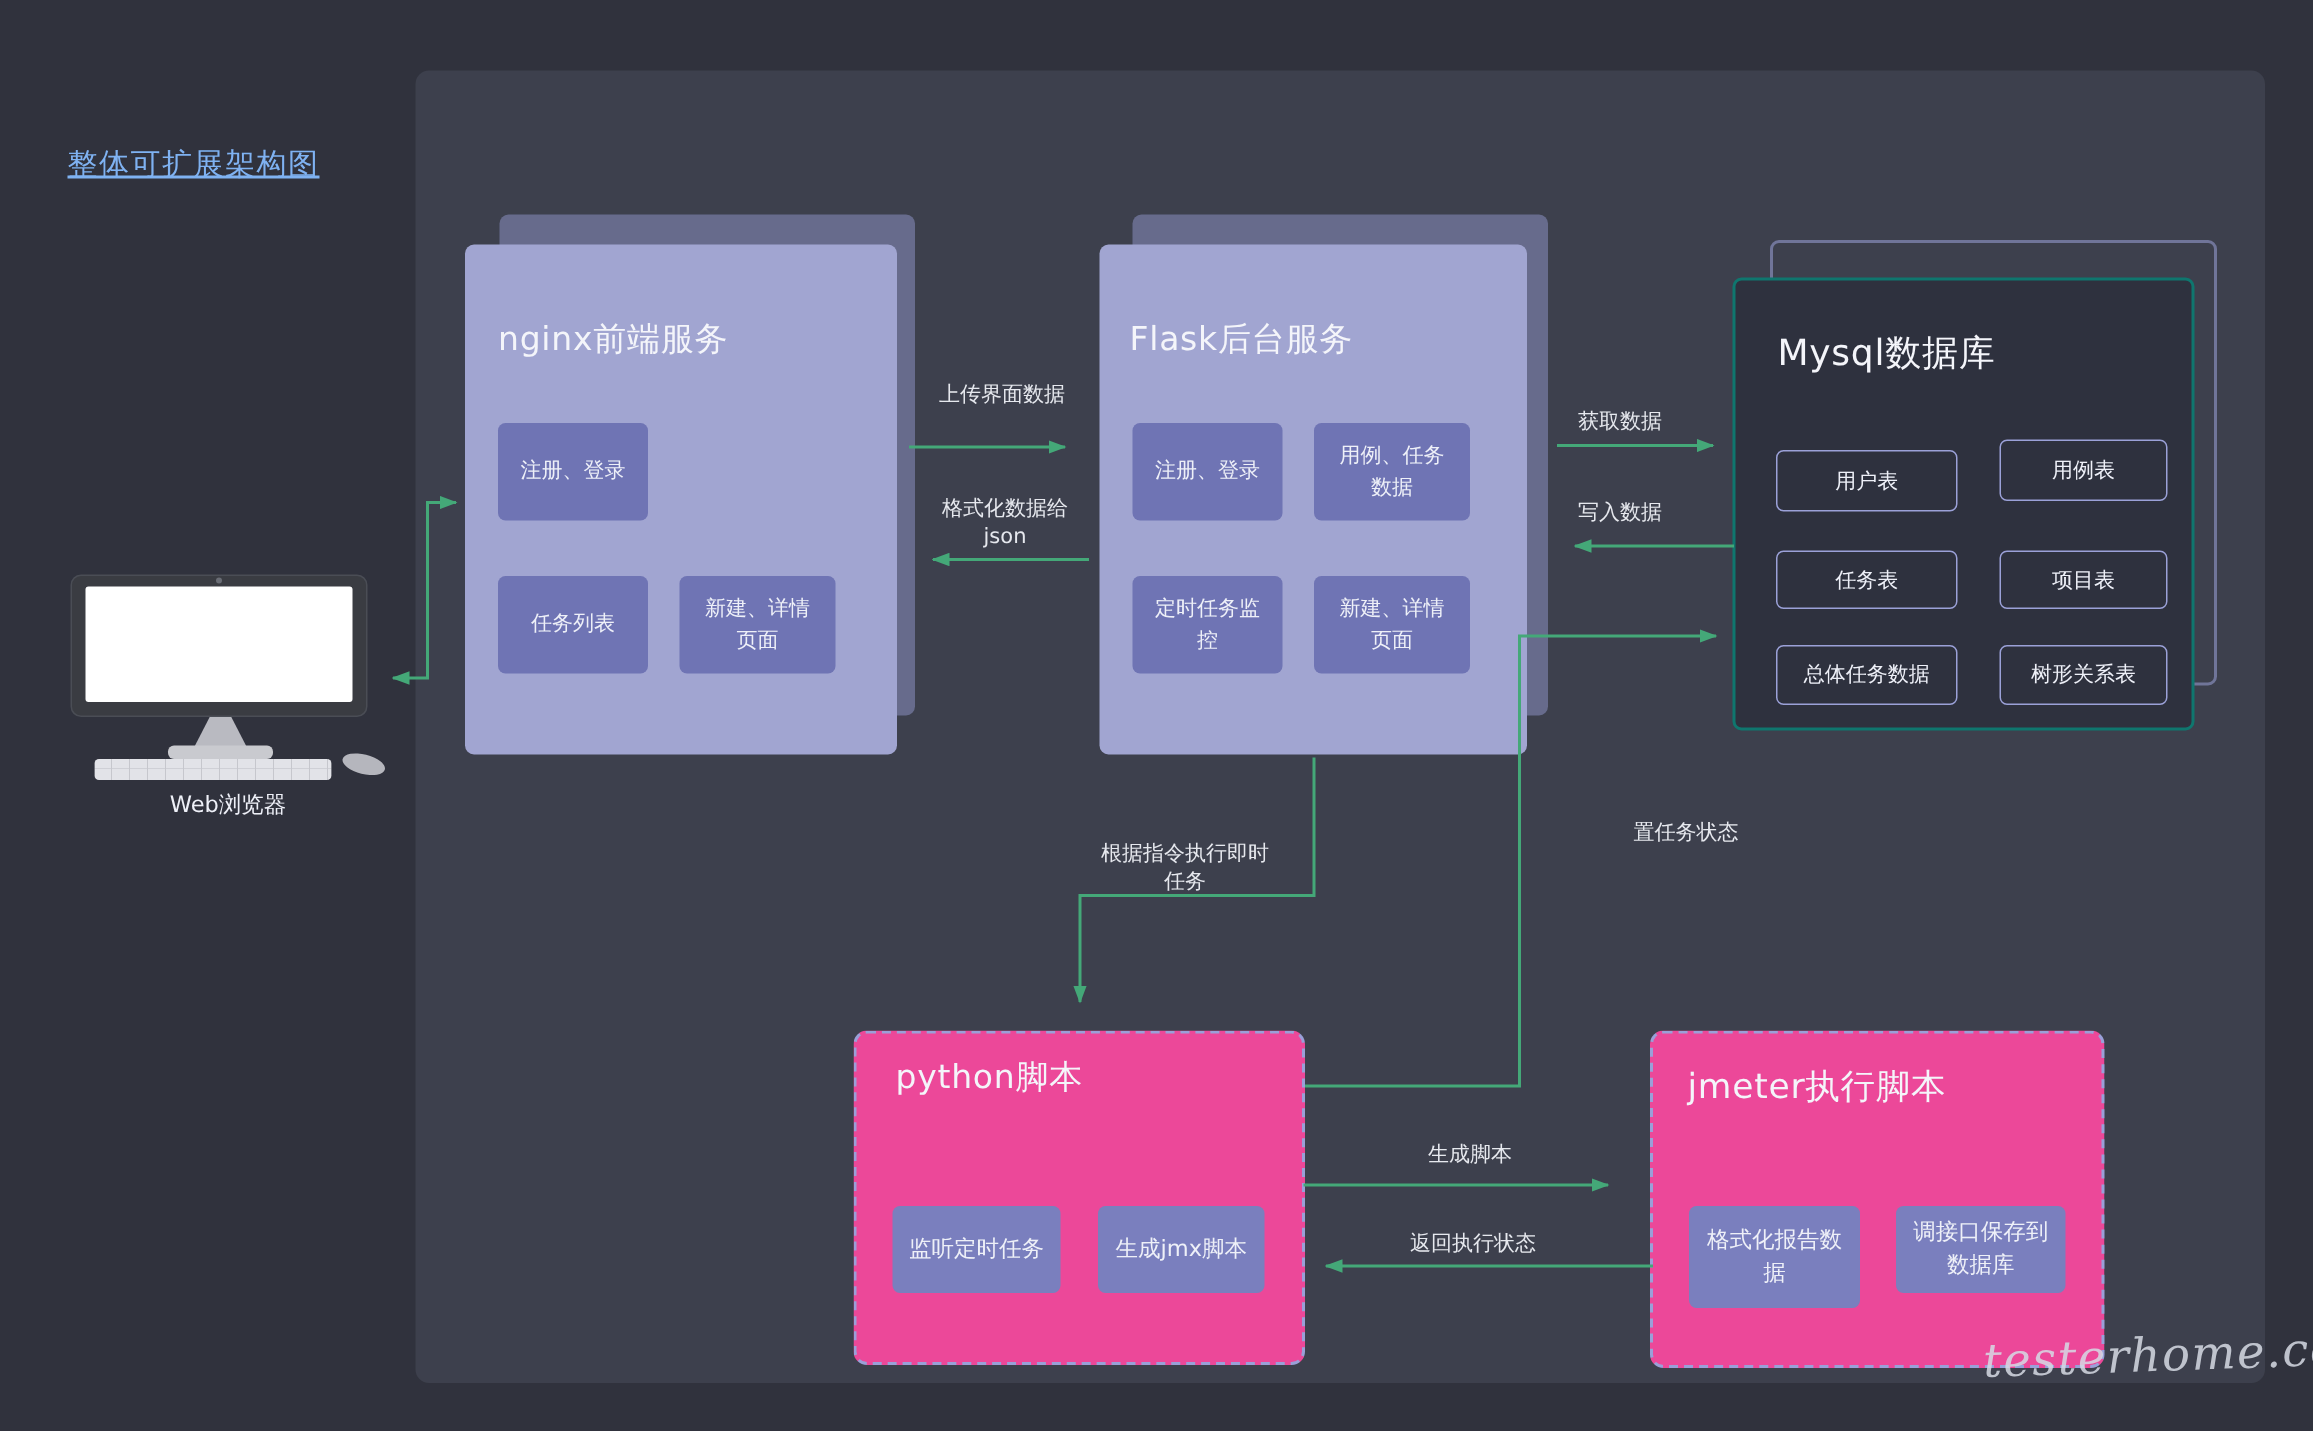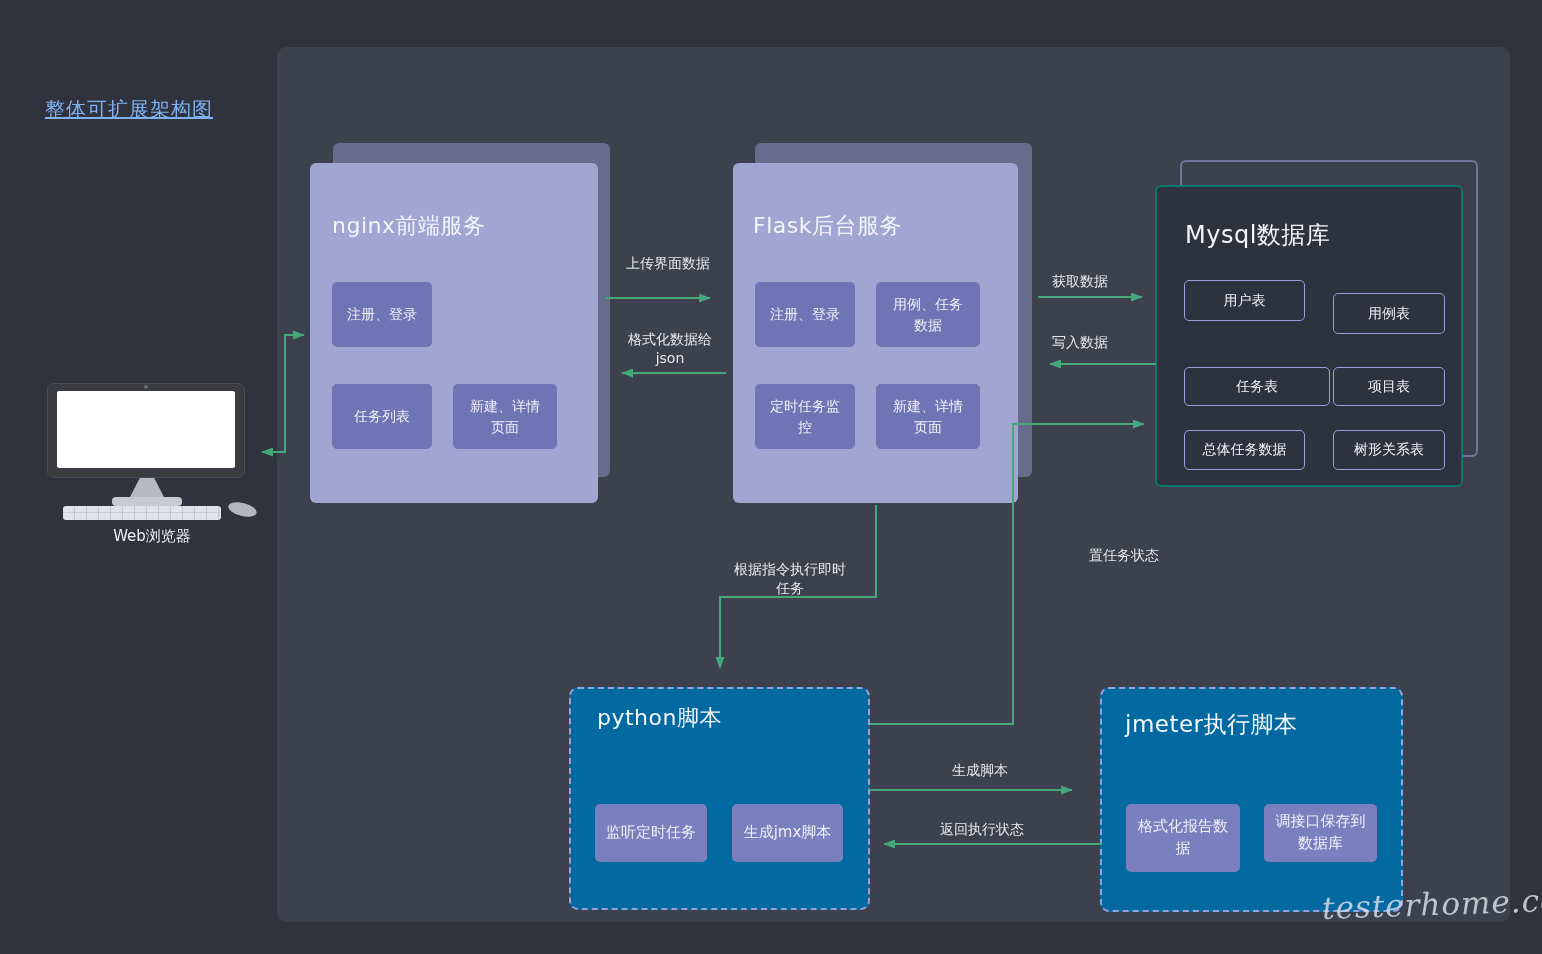--- a/index.html
+++ b/index.html
@@ -27,21 +27,21 @@
   .node-title{position:absolute;color:#f4f5fa;font-size:22px;font-weight:400;letter-spacing:.5px;white-space:nowrap;}
   .sub{position:absolute;display:flex;align-items:center;justify-content:center;text-align:center;
        background:var(--subcard-purple);border-radius:5px;color:var(--text-light);font-size:14px;line-height:1.45;padding:0 14px;}
   .sub.script{background:var(--script-card-purple);font-size:15px;padding:0 8px;}
   
   .outline-card{position:absolute;background:var(--dark-card);border:2px solid #0f766e;border-radius:6px;}
   .outline-echo{position:absolute;border:2px solid rgba(154,160,216,.55);border-radius:6px;background:transparent;}
   .cell{position:absolute;display:flex;align-items:center;justify-content:center;text-align:center;
         border:1.5px solid #9ba1d8;border-radius:5px;color:var(--text-light);font-size:14px;background:transparent;}
   
-  .dashed-box{position:absolute;background:#0369a1;border:2px dashed var(--outline-purple);border-radius:9px;}
+  .dashed-box{position:absolute;background:#ec4899;border:2px dashed var(--outline-purple);border-radius:9px;}
   
   .edge-label{position:absolute;color:#e6e8ee;font-size:14px;text-align:center;line-height:1.35;}
   
   .mon-frame{position:absolute;left:47px;top:383px;width:198px;height:95px;background:#3a3c42;border:1px solid #4a4d55;border-radius:7px;}
   .mon-screen{position:absolute;left:57px;top:391px;width:178px;height:77px;background:#ffffff;border-radius:2px;}
   .mon-cam{position:absolute;left:144px;top:385px;width:4px;height:4px;border-radius:50%;background:#6a6d75;}
   .mon-neck{position:absolute;left:129px;top:478px;width:36px;height:21px;background:#b9bac1;clip-path:polygon(30% 0,70% 0,100% 100%,0 100%);}
   .mon-base{position:absolute;left:112px;top:497px;width:70px;height:9px;background:#c9cacf;border-radius:4px;}
   .mon-kbd{position:absolute;left:63px;top:506px;width:158px;height:14px;background:#e2e3e8;border-radius:3px;
            background-image:repeating-linear-gradient(90deg,transparent 0 11px,#c6c7cd 11px 12px),linear-gradient(#e2e3e8 0 6px,#cfd0d6 6px 7px,#e2e3e8 7px);}
@@ -85,23 +85,23 @@
     <div class="node-title" style="left:20px;top:48px;">Flask后台服务</div>
     <div class="sub" style="left:22px;top:119px;width:100px;height:65px;">注册、登录</div>
     <div class="sub" style="left:143px;top:119px;width:104px;height:65px;">用例、任务数据</div>
     <div class="sub" style="left:22px;top:221px;width:100px;height:65px;text-align:center;">定时任务监控</div>
     <div class="sub" style="left:143px;top:221px;width:104px;height:65px;">新建、详情页面</div>
   </div>
 
   <div class="outline-echo" style="left:1180px;top:160px;width:298px;height:297px;"></div>
   <div class="outline-card" style="left:1155px;top:185px;width:308px;height:302px;">
     <div class="node-title" style="left:28px;top:32px;font-size:24px;">Mysql数据库</div>
-    <div class="cell" style="left:27px;top:93px;width:121px;height:41px;">用户表</div>
+    <div class="cell" style="left:27px;top:113px;width:121px;height:41px;">用户表</div>
     <div class="cell" style="left:176px;top:106px;width:112px;height:41px;">用例表</div>
-    <div class="cell" style="left:27px;top:180px;width:146px;height:39px;">任务表</div>
+    <div class="cell" style="left:27px;top:180px;width:121px;height:39px;">任务表</div>
     <div class="cell" style="left:176px;top:180px;width:112px;height:39px;">项目表</div>
     <div class="cell" style="left:27px;top:243px;width:121px;height:40px;">总体任务数据</div>
     <div class="cell" style="left:176px;top:243px;width:112px;height:40px;">树形关系表</div>
   </div>
 
   <div class="dashed-box" style="left:569px;top:687px;width:301px;height:223px;">
     <div class="node-title" style="left:26px;top:14px;">python脚本</div>
     <div class="sub script" style="left:24px;top:115px;width:112px;height:58px;">监听定时任务</div>
     <div class="sub script" style="left:161px;top:115px;width:111px;height:58px;">生成jmx脚本</div>
   </div>

